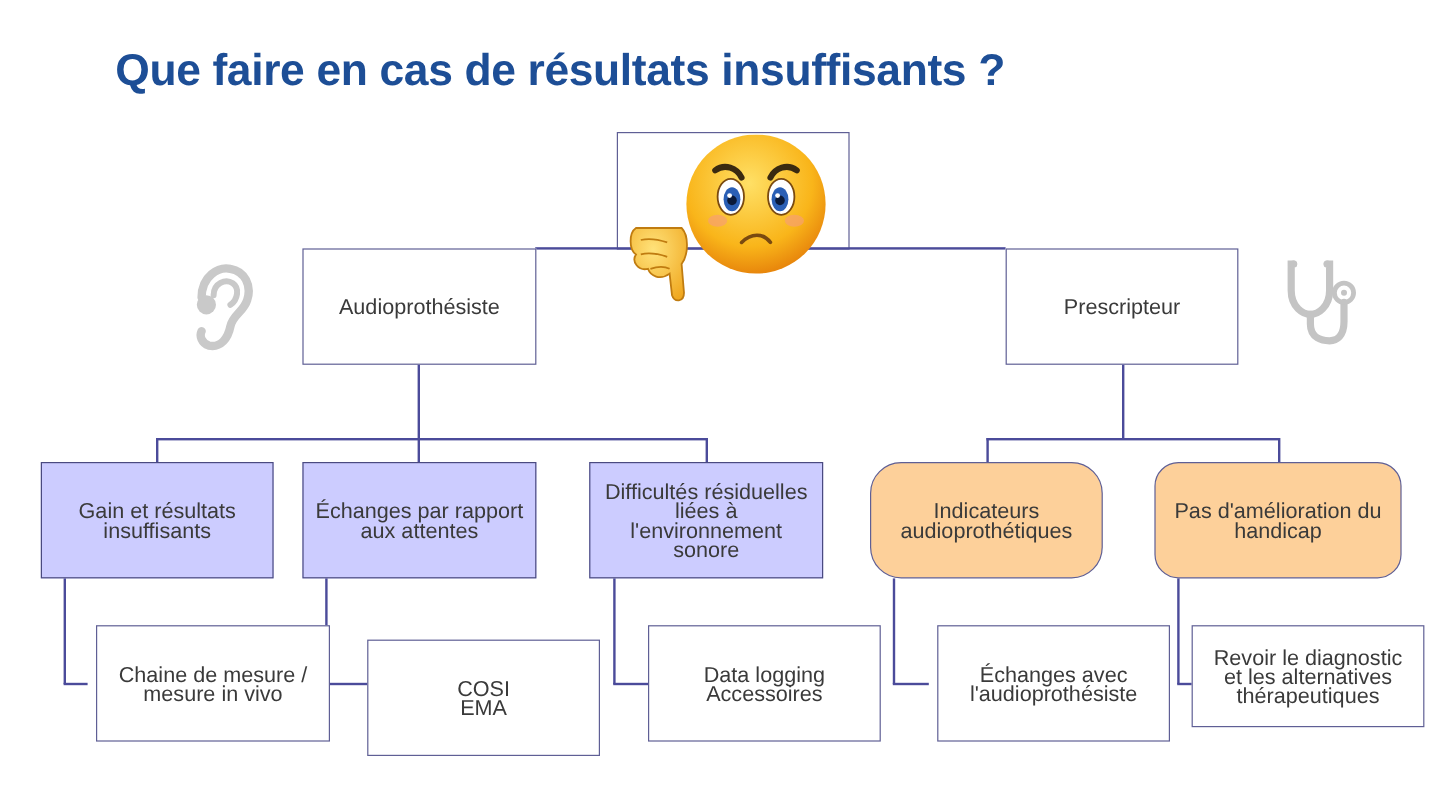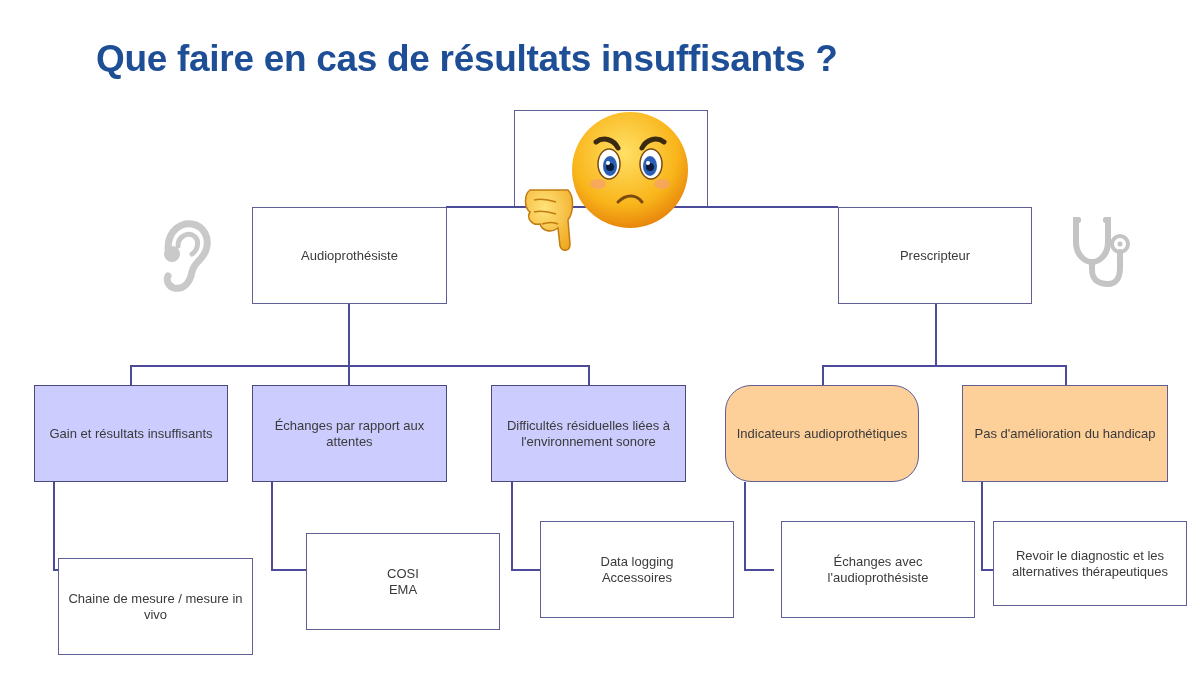--- a/index.html
+++ b/index.html
@@ -2,21 +2,21 @@
 <html><head>
 <meta charset="utf-8">
 <style>
   html, body { margin:0; padding:0; }
   body { width:1200px; height:674px; background:#ffffff; position:relative; overflow:hidden;
          font-family:"Liberation Sans", sans-serif; }
   .title { position:absolute; left:96px; top:38px; font-size:37px; font-weight:bold; color:#1d4e96;
            letter-spacing:-0.3px; white-space:nowrap; }
   .box { position:absolute; box-sizing:border-box; border:1.5px solid #5f5f95; background:#ffffff;
          display:flex; align-items:center; justify-content:center; text-align:center;
-         font-size:13px; color:#3a3a3a; line-height:16px; padding:0 8px; }
+         font-size:18px; color:#3a3a3a; line-height:16px; padding:0 8px; }
   .box.purple { background:#ccccff; border-color:#4a4a80; }
   .box.orange { background:#fdd09a; border-color:#5f5f95; }
   .box span { white-space:pre-line; }
   .line { position:absolute; background:#4b4b9a; }
   .h { height:1.5px; }
   .v { width:1.5px; }
   .icon { position:absolute; }
 </style>
 </head>
 <body>
@@ -52,36 +52,36 @@
 </div>
 <div class="box purple" style="left:252px;top:385px;width:195px;height:97px;">
   <span>Échanges par rapport aux attentes</span>
 </div>
 <div class="box purple" style="left:491px;top:385px;width:195px;height:97px;">
   <span>Difficultés résiduelles liées à l'environnement sonore</span>
 </div>
 <div class="box orange" style="left:725px;top:385px;width:194px;height:97px;border-radius:26px;">
   <span>Indicateurs audioprothétiques</span>
 </div>
-<div class="box orange" style="left:962px;top:385px;width:206px;height:97px;">
+<div class="box orange" style="left:962px;top:385px;width:206px;height:97px;border-radius:20px;">
   <span>Pas d'amélioration du handicap</span>
 </div>
 
 <div class="line v" style="left:53px;top:482px;height:88px;"></div>
 <div class="line h" style="left:53px;top:569px;width:20px;"></div>
 <div class="line v" style="left:271px;top:482px;height:88px;"></div>
 <div class="line h" style="left:271px;top:569px;width:36px;"></div>
 <div class="line v" style="left:511px;top:482px;height:88px;"></div>
 <div class="line h" style="left:511px;top:569px;width:30px;"></div>
 <div class="line v" style="left:744px;top:482px;height:88px;"></div>
 <div class="line h" style="left:744px;top:569px;width:30px;"></div>
 <div class="line v" style="left:981px;top:482px;height:88px;"></div>
 <div class="line h" style="left:981px;top:569px;width:13px;"></div>
 
-<div class="box" style="left:58px;top:521px;width:195px;height:97px;margin-top:37px;">
+<div class="box" style="left:80px;top:521px;width:195px;height:97px;">
   <span>Chaine de mesure / mesure in vivo</span>
 </div>
 <div class="box" style="left:306px;top:521px;width:194px;height:97px;margin-top:12px;">
   <span>COSI
 EMA</span>
 </div>
 <div class="box" style="left:540px;top:521px;width:194px;height:97px;">
   <span>Data logging
 Accessoires</span>
 </div>

